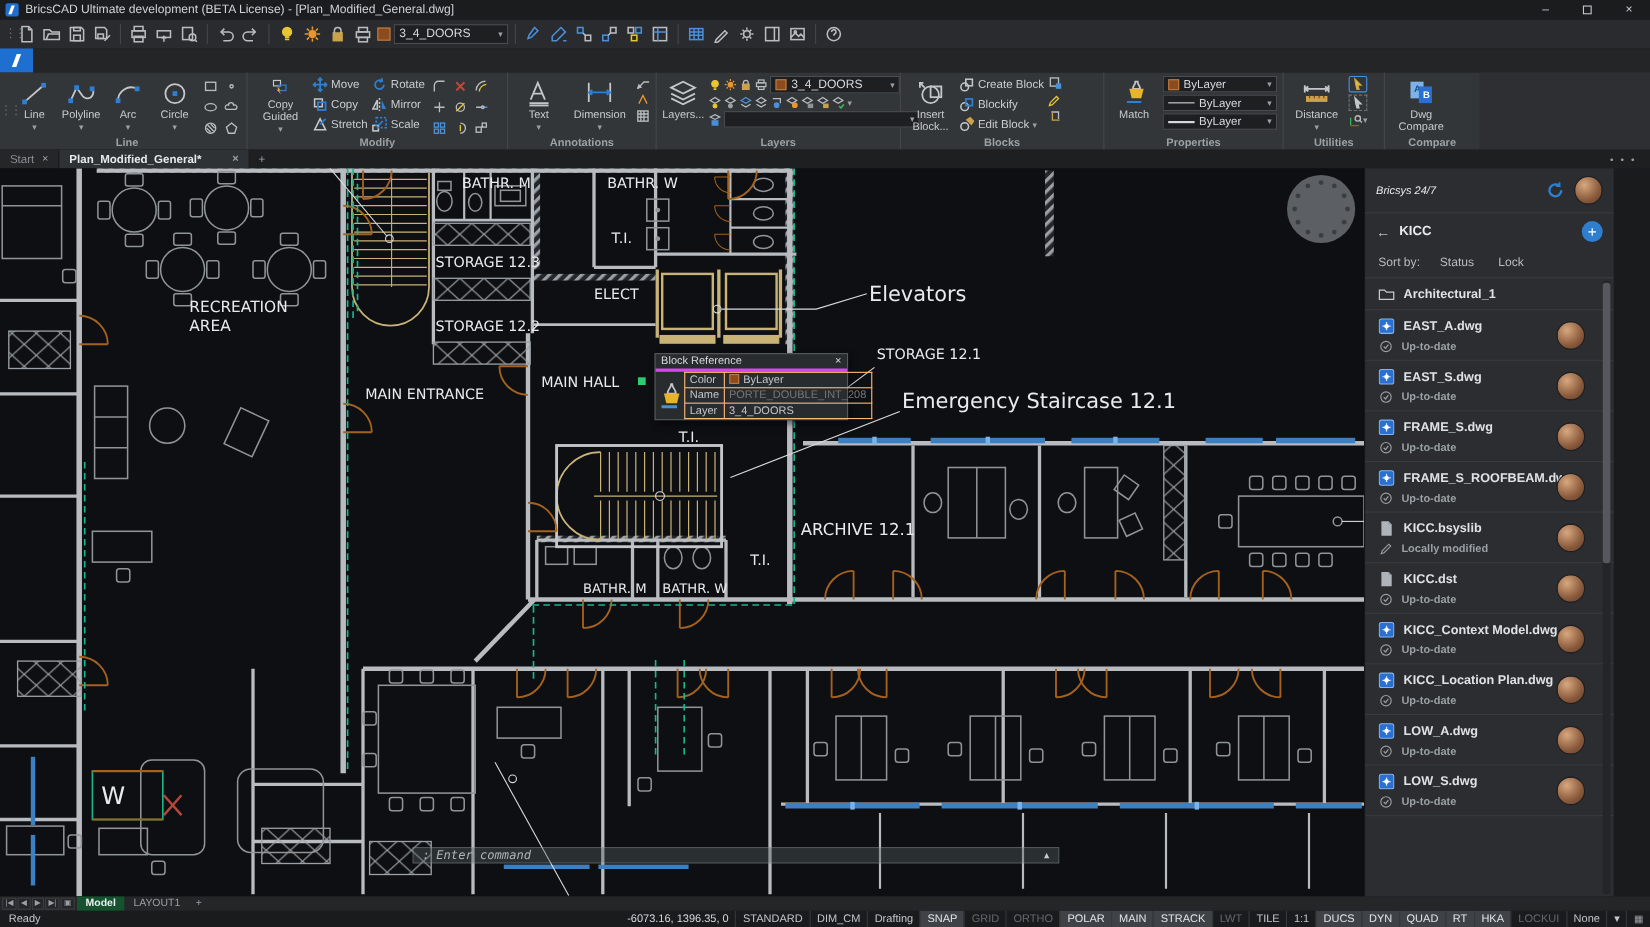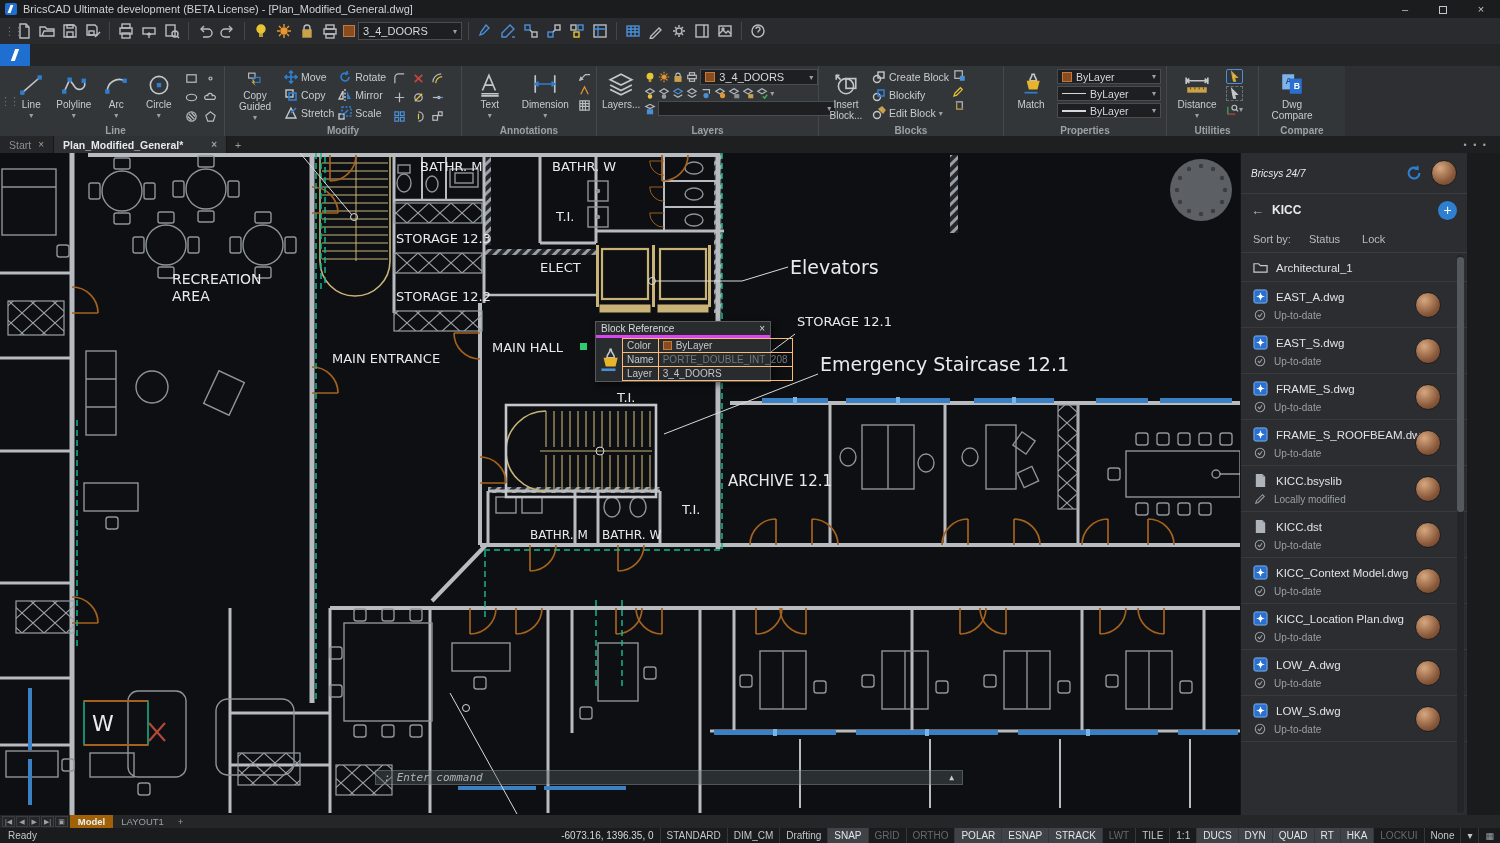--- a/index.html
+++ b/index.html
@@ -93,21 +93,21 @@
   #phead { height:40px; display:flex; align-items:center; padding:0 10px; gap:8px; }
   #phead .ptitle { font-size:10px; color:#e8eaec; flex:1;font-style:italic; }
   #phead svg { width:18px; height:18px; }
   .avatar { width:26px; height:26px; border-radius:50%; background:radial-gradient(circle at 35% 30%, #d7a87f, #8a5a3c 60%, #5f3c28); border:1px solid #1d1e20; flex:none; }
   #psub { height:33px; display:flex; align-items:center; gap:8px; padding:0 10px; border-top:1px solid #3a3c3f; }
   #psub .back { color:#b7bbbf; font-size:13px; }
   #psub .proj { font-size:12px; font-weight:bold; color:#e8eaec; flex:1; }
   #psub .addbtn { width:19px; height:19px; border-radius:50%; background:#2f7fd0; color:#fff; font-size:14px; line-height:18px; text-align:center; }
   #psort { height:27px; display:flex; align-items:center; gap:18px; padding:0 12px; border-bottom:1px solid #3a3c3f; font-size:11px; color:#b7bbbf; }
   #plist { flex:1; position:relative; overflow:hidden; }
-  .frow { padding:7px 34px 6px 12px; border-bottom:1px solid #383a3d; position:relative; }
+  .frow { padding:7px 34px 6px 12px; border-bottom:1px solid #383a3d; position:relative;font-weight:bold; }
   .frow .nline { display:flex; align-items:center; gap:8px; }
   .frow .nline svg { width:15px; height:15px; flex:none; }
   .frow .fname { font-size:11.5px; color:#dfe2e5; white-space:nowrap; overflow:hidden; }
   .frow .sline { display:flex; align-items:center; gap:8px; margin:5px 0 0 1px; }
   .frow .sline svg { width:12px; height:12px; }
   .frow .fstat { font-size:10px; color:#9aa0a5; }
   .frow .avatar { position:absolute; right:26px; top:50%; margin-top:-13px; }
   #pscroll { position:absolute; right:3px; top:2px; width:7px; bottom:2px; background:#232527; border-radius:3px; }
   #pscroll .thumb { position:absolute; left:0; width:7px; top:2px; height:255px; background:#55595d; border-radius:3px; }
 
@@ -117,21 +117,21 @@
   #strip .sicon.active { background:#33363a; }
   #strip svg { width:20px; height:20px; }
   #strip svg * { stroke:#c3c7cb; fill:none; stroke-width:1.5; }
   #strip .fx { font:italic 12px "DejaVu Serif",serif; color:#c3c7cb; }
 
   
   #modeltabs { position:absolute; left:0; top:815px; width:1500px; height:13px; background:#242628; display:flex; align-items:stretch; font-size:9.5px; }
   #modeltabs .nav { display:flex; align-items:center; gap:1px; padding:0 2px; }
   #modeltabs .nav span { font-size:7px; color:#9aa0a6; border:1px solid #3c3f42; padding:0 2px; line-height:9px; }
   .mtab { padding:0 8px; display:flex; align-items:center; color:#9aa0a6; }
-  .mtab.active { background:#a16207; color:#eceff1; font-weight:bold; }
+  .mtab.active { background:#14532d; color:#eceff1; font-weight:bold; }
   #modeltabs .plus { padding:0 6px; display:flex; align-items:center; color:#9aa0a6; }
 
   
   #statusbar { position:absolute; left:0; top:828px; width:1500px; height:15px; background:#1a1b1d; display:flex; align-items:stretch; font-size:10px; color:#c3c7cb; }
   #statusbar .ready { padding:0 8px; display:flex; align-items:center; }
   #statusbar .spacer { flex:1; }
   .sbi { display:flex; align-items:center; padding:0 6px; border-left:1px solid #35383b; white-space:nowrap; }
   .sbi.on { background:#3f4347; color:#e3e6e9; }
   .sbi.off { color:#64696e; }
   .sbi.coords { border-left:none; color:#d6d9dc; }
@@ -1445,21 +1445,21 @@
     <span class="spacer"></span>
     <span class="sbi coords">-6073.16, 1396.35, 0</span>
     <span id="sbitems" style="display:flex">
         <span class="sbi plain">STANDARD</span>
         <span class="sbi plain">DIM_CM</span>
         <span class="sbi plain">Drafting</span>
         <span class="sbi on">SNAP</span>
         <span class="sbi off">GRID</span>
         <span class="sbi off">ORTHO</span>
         <span class="sbi on">POLAR</span>
-        <span class="sbi on">ESNAP</span>
+        <span class="sbi on">MAIN</span>
         <span class="sbi on">STRACK</span>
         <span class="sbi off">LWT</span>
         <span class="sbi plain">TILE</span>
         <span class="sbi plain">1:1</span>
         <span class="sbi on">DUCS</span>
         <span class="sbi on">DYN</span>
         <span class="sbi on">QUAD</span>
         <span class="sbi on">RT</span>
         <span class="sbi on">HKA</span>
         <span class="sbi off">LOCKUI</span>

